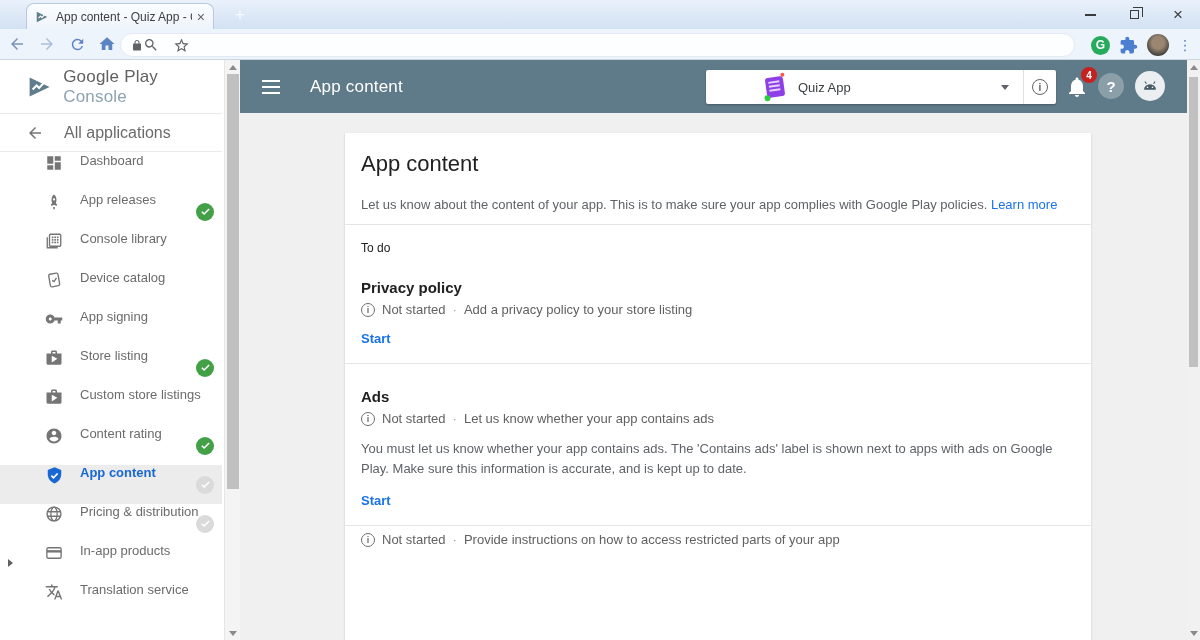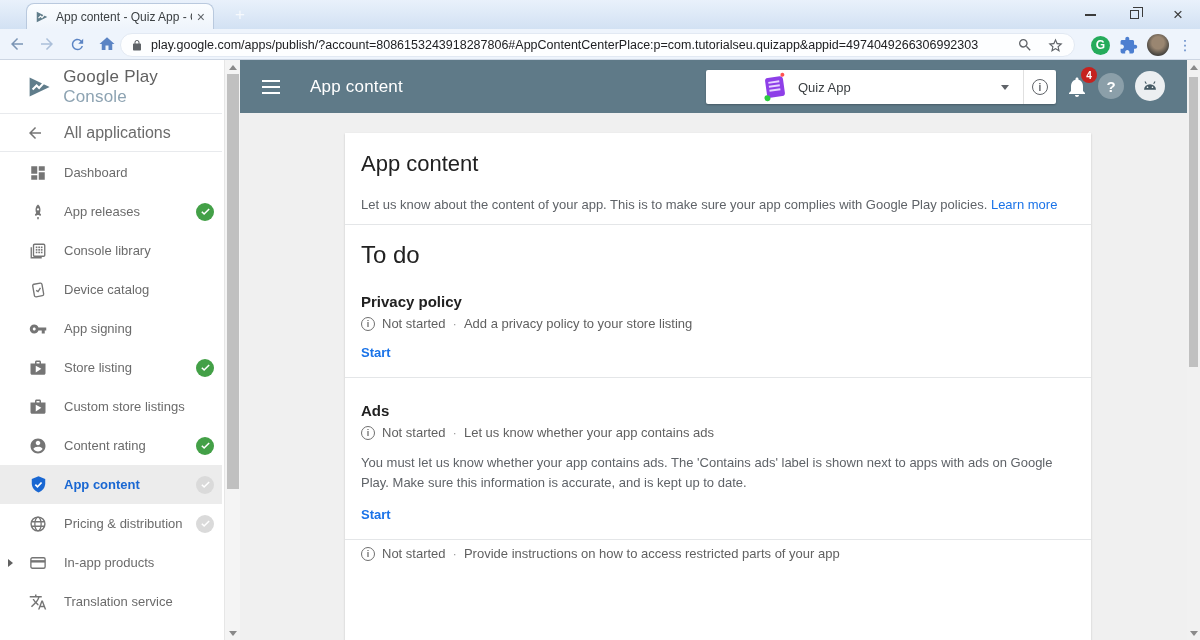--- a/index.html
+++ b/index.html
@@ -32,21 +32,21 @@
   .app { position:absolute; top:60px; left:0; width:1200px; height:580px; background:#84cc16; }
 
   
   .sidebar { position:absolute; left:0; top:0; width:240px; height:580px; background:#fff; overflow:hidden; }
   .side-logo { position:absolute; left:0; top:0; width:222px; height:54px; display:flex; align-items:center; padding-left:26px; border-bottom:1px solid #e8eaed; }
   .logo-text { font-size:17px; margin-left:10px; color:#616161; letter-spacing:.2px; }
   .logo-text .co { color:#8da3b2; }
   .back-row { position:absolute; left:0; top:55px; width:222px; height:37px; display:flex; align-items:center; padding-left:26px; border-bottom:1px solid #e8eaed; }
   .back-row span.lbl { font-size:16px; color:#6b6b6b; margin-left:20px; }
   .nav { position:absolute; left:0; top:93px; width:222px; }
-  .nav-item { position:relative; height:39px; display:flex; align-items:center; padding-left:28px; cursor:pointer; }
+  .nav-item { position:relative; height:39px; display:flex; padding-left:44px; cursor:pointer; }
   .nav-item .icn { width:20px; height:20px; flex:0 0 20px; display:flex; align-items:center; justify-content:center; }
   .nav-label { font-size:13px; color:#6b6b6b; margin-left:16px; white-space:nowrap; }
   .nav-item.selected { background:#ececec; }
   .nav-item.selected .nav-label { color:#1967d2; font-weight:bold; }
   .nav-status { display:none; position:absolute; right:8px; top:50%; transform:translateY(-50%); width:18px; height:18px; border-radius:50%; align-items:center; justify-content:center; }
   .st-done .nav-status { display:flex; background:#43a047; }
   .st-pending .nav-status { display:flex; background:#dadada; }
   .expand-caret { position:absolute; left:8px; top:50%; transform:translateY(-50%); width:0; height:0; border-left:5px solid #616161; border-top:4px solid transparent; border-bottom:4px solid transparent; }
 
   
@@ -80,21 +80,21 @@
   .help-circle { position:absolute; left:858px; top:13px; width:26px; height:26px; border-radius:50%; background:rgba(255,255,255,.28); color:#fff; font-size:15px; font-weight:bold; display:flex; align-items:center; justify-content:center; }
   .avatar { position:absolute; left:895px; top:11px; width:30px; height:30px; border-radius:50%; background:#eceff1; display:flex; align-items:center; justify-content:center; }
 
   
   .content { position:absolute; left:240px; top:53px; width:947px; height:527px; background:#f0f0f0; overflow:hidden; }
   .card { position:absolute; left:105px; top:20px; width:746px; min-height:560px; background:#fff; box-shadow:0 1px 2px rgba(0,0,0,.18); padding:18px 16px 0 16px; }
   .page-h1 { font-size:22px; color:#212121; font-weight:normal; }
   .intro { margin-top:20px; font-size:13px; color:#5f6368; }
   .link { color:#1a73e8; text-decoration:none; cursor:pointer; }
   .hr { height:1px; background:#e4e6e8; margin:12px -16px 0 -16px; }
-  .todo-h2 { margin-top:16px; font-size:24px; color:#212121; font-weight:normal; }
+  .todo-h2 { margin-top:16px; font-size:12px; color:#212121; font-weight:normal; }
   .sec-title { margin-top:24px; font-size:15px; font-weight:bold; color:#212121; }
   .status-row { margin-top:6px; display:flex; align-items:center; font-size:13px; color:#616161; gap:7px; }
   .info-sm { width:14px; height:14px; border:1.4px solid #6f6f6f; border-radius:50%; color:#6f6f6f; font-size:9px; font-weight:bold; font-style:normal; display:flex; align-items:center; justify-content:center; }
   .sep-dot { color:#9e9e9e; }
   .sec-body { margin-top:13px; font-size:13px; color:#5f6368; line-height:1.55; max-width:712px; }
   .start-link { display:inline-block; margin-top:14px; font-size:13px; font-weight:bold; color:#1a73e8; cursor:pointer; }
   .sec-hr { height:1px; background:#e4e6e8; margin:16px -16px 0 -16px; }
 </style>
 </head>
 <body>
@@ -142,21 +142,20 @@
     </div>
     <div class="navbtn">
       <svg width="18" height="18" viewBox="0 0 24 24">
           <path fill="#5b84c4" d="M10 20v-6h4v6h5v-8h3L12 3 2 12h3v8z"></path>
         </svg>
     </div>
     <div class="urlbar">
       <svg width="12" height="13" viewBox="0 0 24 24">
           <path fill="#5f6368" d="M18 8h-1V6c0-2.76-2.24-5-5-5S7 3.24 7 6v2H6c-1.1 0-2 .9-2 2v10c0 1.1.9 2 2 2h12c1.1 0 2-.9 2-2V10c0-1.1-.9-2-2-2zM9 6c0-1.66 1.34-3 3-3s3 1.34 3 3v2H9V6z"></path>
         </svg>
-      <span class="url-text">play.google.com/apps/publish/?account=8086153243918287806#AppContentCenterPlace:p=com.tutorialseu.quizapp&amp;appid=4974049266306992303</span>
       <svg width="16" height="16" viewBox="0 0 24 24" style="margin-right:14px">
           <path fill="#5f6368" d="M15.5 14h-.79l-.28-.27A6.47 6.47 0 0 0 16 9.5 6.5 6.5 0 1 0 9.5 16c1.61 0 3.09-.59 4.23-1.57l.27.28v.79l5 4.99L20.49 19l-4.99-5zm-6 0C7.01 14 5 11.99 5 9.5S7.01 5 9.5 5 14 7.01 14 9.5 11.99 14 9.5 14z"></path>
         </svg>
       <svg width="17" height="17" viewBox="0 0 24 24">
           <path fill="#5f6368" d="M22 9.24l-7.19-.62L12 2 9.19 8.63 2 9.24l5.46 4.73L5.82 21 12 17.27 18.18 21l-1.63-7.03L22 9.24zM12 15.4l-3.76 2.27 1-4.28-3.32-2.88 4.38-.38L12 6.1l1.71 4.04 4.38.38-3.32 2.88 1 4.28L12 15.4z"></path>
         </svg>
     </div>
     <div class="ext-row">
       <div class="grammarly">G</div>
       <svg width="19" height="19" viewBox="0 0 24 24">

